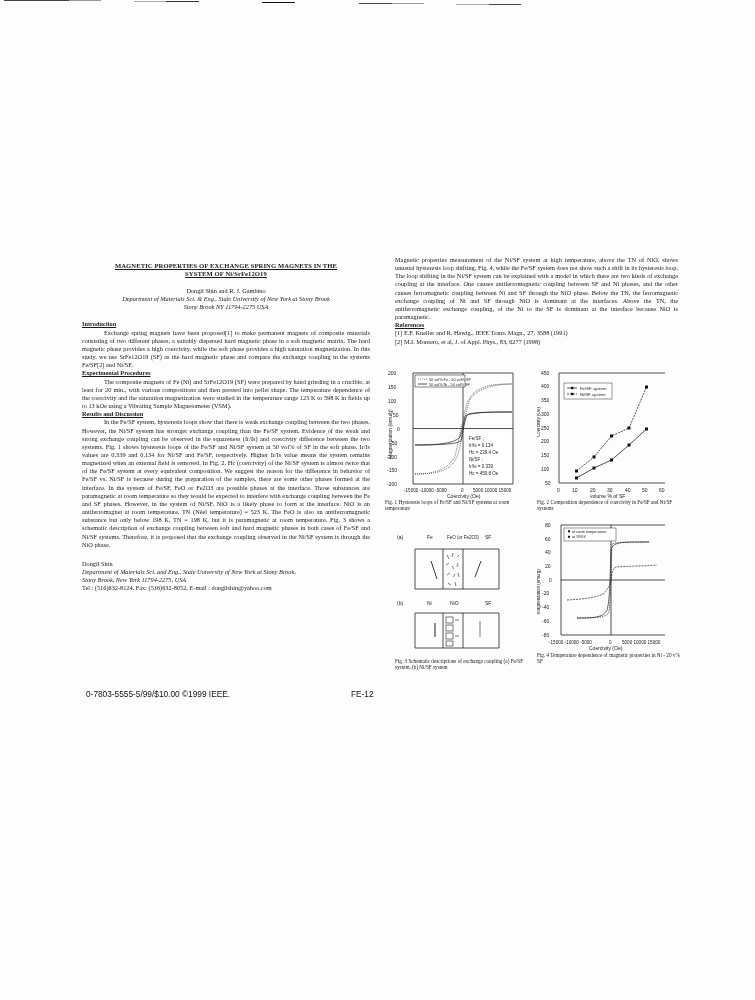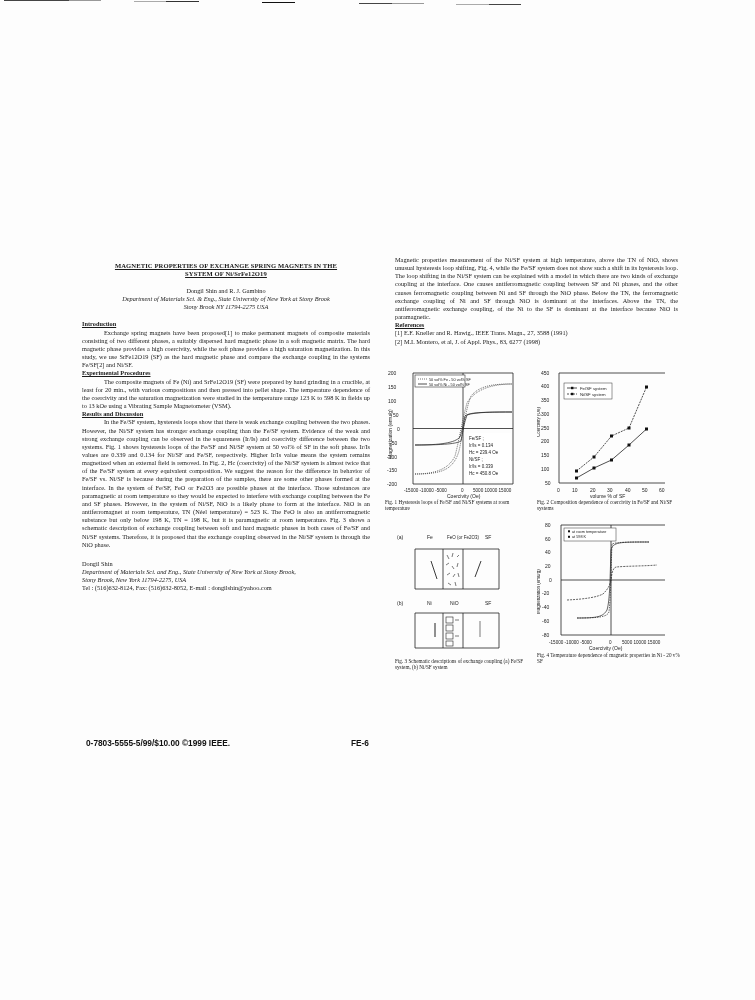--- a/index.html
+++ b/index.html
@@ -8,21 +8,21 @@
   .scanmark { position:absolute; height:1px; }
   .col-left { position:absolute; left:82px; top:262px; width:288px; font-size:6.3px; line-height:8.15px; text-align:justify; }
   .col-right { position:absolute; left:395px; top:256px; width:283px; font-size:6.3px; line-height:8.15px; text-align:justify; }
   .title { text-align:center; font-weight:bold; text-decoration:underline; font-size:6.6px; line-height:8px; letter-spacing:0.1px; }
   .authors { text-align:center; margin-top:9px; }
   .affil { text-align:center; font-style:italic; }
   .sec { font-weight:bold; text-decoration:underline; margin-top:3px; }
   .para p { margin:0; text-indent:22px; }
   .contact { margin-top:11px; }
   .contact .it { font-style:italic; }
-  .footer { position:absolute; top:738px; font-family:"Liberation Sans", sans-serif; font-weight:bold; font-size:8.3px; color:#111; }
+  .footer { position:absolute; top:689px; font-family:"Liberation Sans", sans-serif; font-weight:normal; font-size:8.3px; color:#111; }
   .refs div { margin:0; }
   .fig { position:absolute; }
   .fig svg { display:block; }
   .cap { font-size:5.2px; line-height:6.4px; font-family:"Liberation Serif", serif; }
   svg text { font-family:"Liberation Sans", sans-serif; fill:#222; }
 </style>
 </head>
 <body>
 
 <div class="scanmark" style="left:4px;top:0;width:65px;background:#444"></div>
@@ -61,21 +61,21 @@
 
   <div class="contact">
     <div>Dongil Shin</div>
     <div class="it">Department of Materials Sci. and Eng., State University of New York at Stony Brook,</div>
     <div class="it">Stony Brook, New York 11794-2275, USA</div>
     <div>Tel : (516)632-8124,  Fax: (516)632-8052,   E-mail : dongilshin@yahoo.com</div>
   </div>
 </div>
 
 <div class="footer" style="left:86px">0-7803-5555-5/99/$10.00 ©1999 IEEE.</div>
-<div class="footer" style="left:351px">FE-6</div>
+<div class="footer" style="left:351px">FE-12</div>
 
 <div class="col-right">
   <div class="para">
       <p style="text-indent:0">Magnetic properties measurement of the Ni/SF system at high temperature, above the TN of NiO, shows unusual hysteresis loop shifting, Fig. 4, while the Fe/SF system does not show such a shift in its hysteresis loop. The loop shifting in the Ni/SF system can be explained with a model in which there are two kinds of exchange coupling at the interface. One causes antiferromagnetic coupling between SF and Ni phases, and the other causes ferromagnetic coupling between Ni and SF through the NiO phase. Below the TN, the ferromagnetic exchange coupling of Ni and SF through NiO is dominant at the interfaces. Above the TN, the antiferromagnetic exchange coupling, of the Ni to the SF is dominant at the interface because NiO is paramagnetic.</p>
     </div>
   <div class="sec" style="margin-top:0">References</div>
   <div class="refs">
     <div>[1] E.F. Kneller and R. Hawig., IEEE Trans. Magn., 27, 3588 (1991)</div>
     <div>[2] M.I. Montero, et al, J. of Appl. Phys., 83, 6277 (1998)</div>
   </div>

